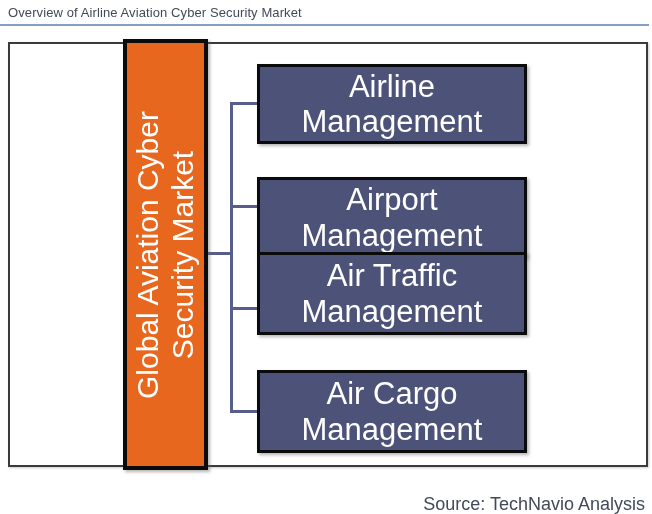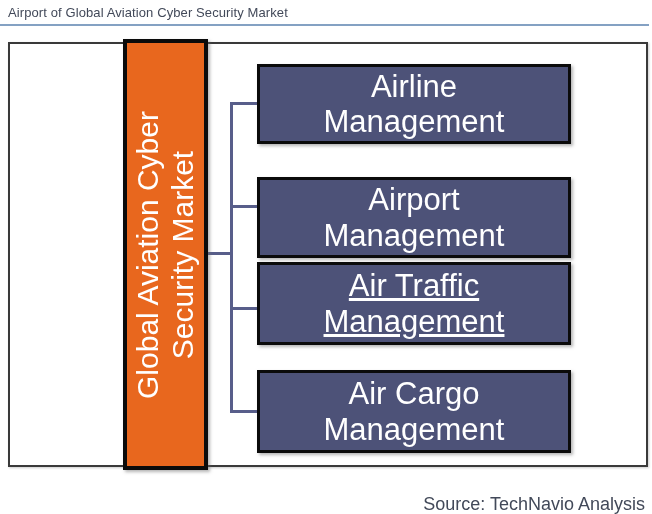--- a/index.html
+++ b/index.html
@@ -56,21 +56,21 @@
     color: var(--shape-text, #FFFFFF);
     font-size: 30px;
     line-height: 1.16;
     text-align: center;
     white-space: nowrap;
   }
 
   .node {
     position: absolute;
     left: 257px;
-    width: 314px;
+    width: 270px;
     box-sizing: border-box;
     background: var(--node-fill, #4D5278);
     border: 3px solid var(--border-black, #0B0B0B);
     box-shadow: 2px 2px 3px rgba(110,110,110,0.5);
     display: flex; flex-direction: column;
     align-items: center; justify-content: center;
     color: var(--shape-text, #FFFFFF);
     font-size: 31px;
     line-height: 1.14;
     text-align: center;
@@ -88,21 +88,21 @@
     font-size: 18px;
     color: var(--title-text, #424959);
     white-space: nowrap;
   }
 </style>
 </head>
 <body>
 
 <div class="page">
 
-  <div class="title">Airport of Global Aviation Cyber Security Market</div>
+  <div class="title">Overview of Airline Aviation Cyber Security Market</div>
   <div class="divider"></div>
 
   <div class="canvas"></div>
 
   <div class="conn" style="left:208px; top:252px; width:24px; height:3px;"></div>
   <div class="conn" style="left:230px; top:102px; width:3px; height:311px;"></div>
   <div class="conn" style="left:233px; top:102px; width:24px; height:3px;"></div>
   <div class="conn" style="left:233px; top:205px; width:24px; height:3px;"></div>
   <div class="conn" style="left:233px; top:307px; width:24px; height:3px;"></div>
   <div class="conn" style="left:233px; top:410px; width:24px; height:3px;"></div>
@@ -117,21 +117,21 @@
   <div class="node" style="top:64px; height:80px;">
     <span class="node-line">Airline</span>
     <span class="node-line">Management</span>
   </div>
 
   <div class="node" style="top:166px; height:81px;margin-top:11px;">
     <span class="node-line">Airport</span>
     <span class="node-line">Management</span>
   </div>
 
-  <div class="node" style="top:262px; height:83px;text-decoration:underline;">
+  <div class="node" style="top:252px; height:83px;">
     <span class="node-line">Air Traffic</span>
     <span class="node-line">Management</span>
   </div>
 
   <div class="node" style="top:370px; height:83px;">
     <span class="node-line">Air Cargo</span>
     <span class="node-line">Management</span>
   </div>
 
   <div class="source">Source: TechNavio Analysis</div>

